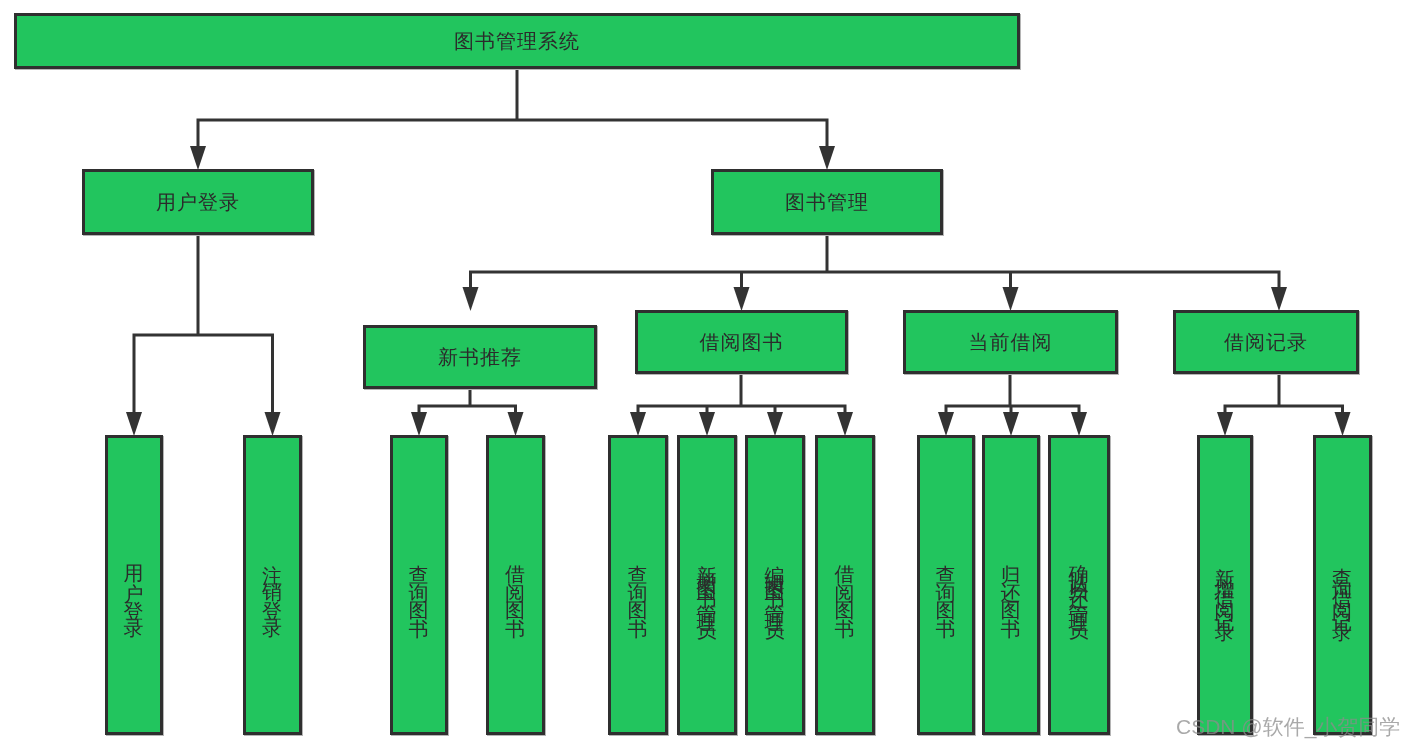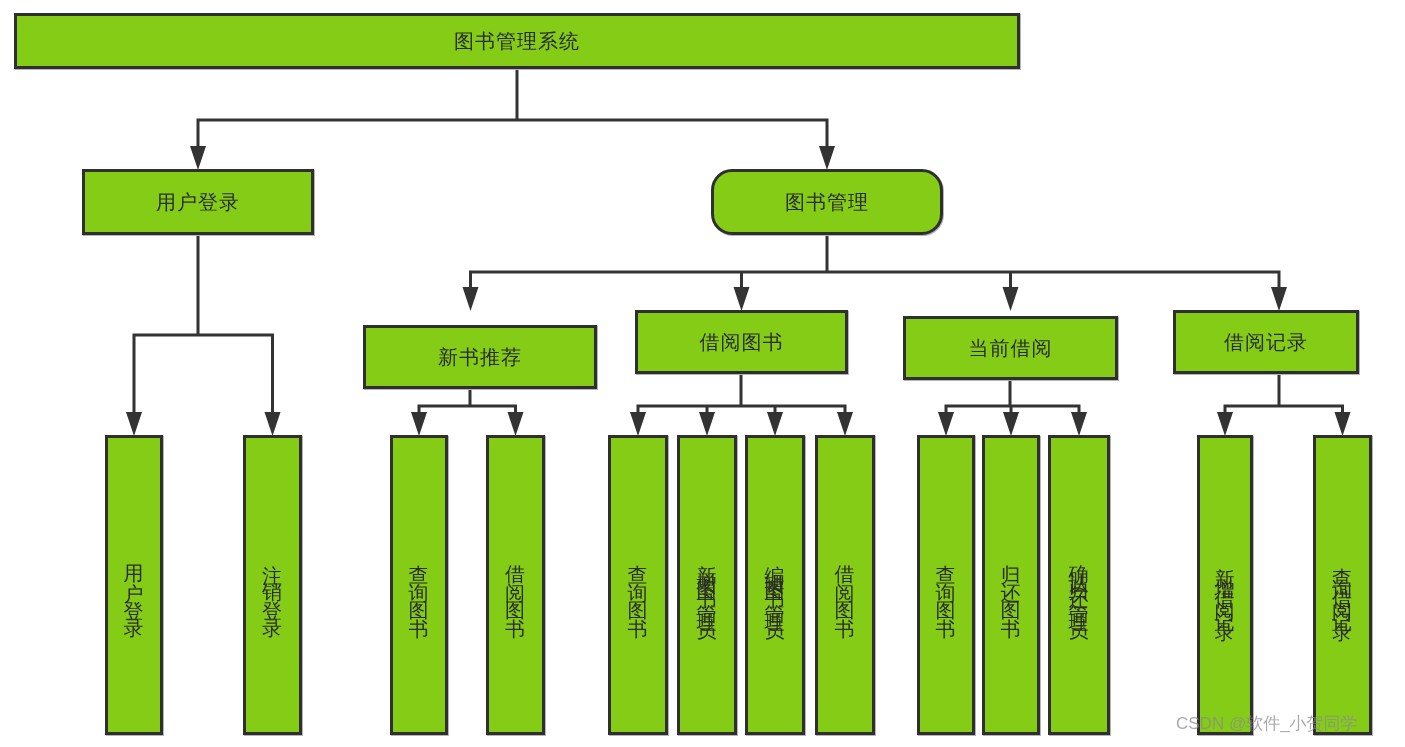--- a/index.html
+++ b/index.html
@@ -22,21 +22,21 @@
     stroke: #333333;
     stroke-width: 3;
   }
   .wires polygon {
     fill: #333333;
     stroke: none;
   }
   .hbox, .vbox {
     position: absolute;
     box-sizing: border-box;
-    background: #84cc16;
+    background: #22c55e;
     border: 3px solid #2f2f2f;
     box-shadow: 1px 1px 0 #b5b5b5;
     display: flex;
     align-items: center;
     justify-content: center;
     z-index: 1;
     color: #2b2b2b;
   }
   .hbox span {
     font-size: 20px;
@@ -52,21 +52,21 @@
     white-space: nowrap;
   }
   .ls4 { letter-spacing: 18px; }
   .ls6 { letter-spacing: 11px; }
   .ls9 { letter-spacing: 8px; }
   .watermark {
     position: absolute;
     left: 1176px;
     top: 714px;
     z-index: 2;
-    font-size: 17px;
+    font-size: 21px;
     line-height: 1.2;
     color: rgba(140, 140, 140, 0.75);
     white-space: nowrap;
   }
 </style>
 </head>
 <body>
 
 <div class="canvas">
 
@@ -115,31 +115,31 @@
     </g>
   </svg>
 
   <div class="hbox" style="left:14px; top:13px; width:1006px; height:56px;">
     <span>图书管理系统</span>
   </div>
 
   <div class="hbox" style="left:82px; top:169px; width:232px; height:66px;">
     <span>用户登录</span>
   </div>
-  <div class="hbox" style="left:711px; top:169px; width:232px; height:66px;border-radius:21px;">
+  <div class="hbox" style="left:711px; top:169px; width:232px; height:66px;">
     <span>图书管理</span>
   </div>
 
   <div class="hbox" style="left:363px; top:325px; width:234px; height:64px;">
     <span>新书推荐</span>
   </div>
   <div class="hbox" style="left:635px; top:310px; width:213px; height:64px;">
     <span>借阅图书</span>
   </div>
-  <div class="hbox" style="left:903px; top:310px; width:215px; height:64px;margin-top:6px;">
+  <div class="hbox" style="left:903px; top:310px; width:215px; height:64px;">
     <span>当前借阅</span>
   </div>
   <div class="hbox" style="left:1173px; top:310px; width:186px; height:64px;">
     <span>借阅记录</span>
   </div>
 
   <div class="vbox" style="left:105px; width:58px;">
     <span class="ls4">用户登录</span>
   </div>
   <div class="vbox" style="left:243px; width:59px;">

